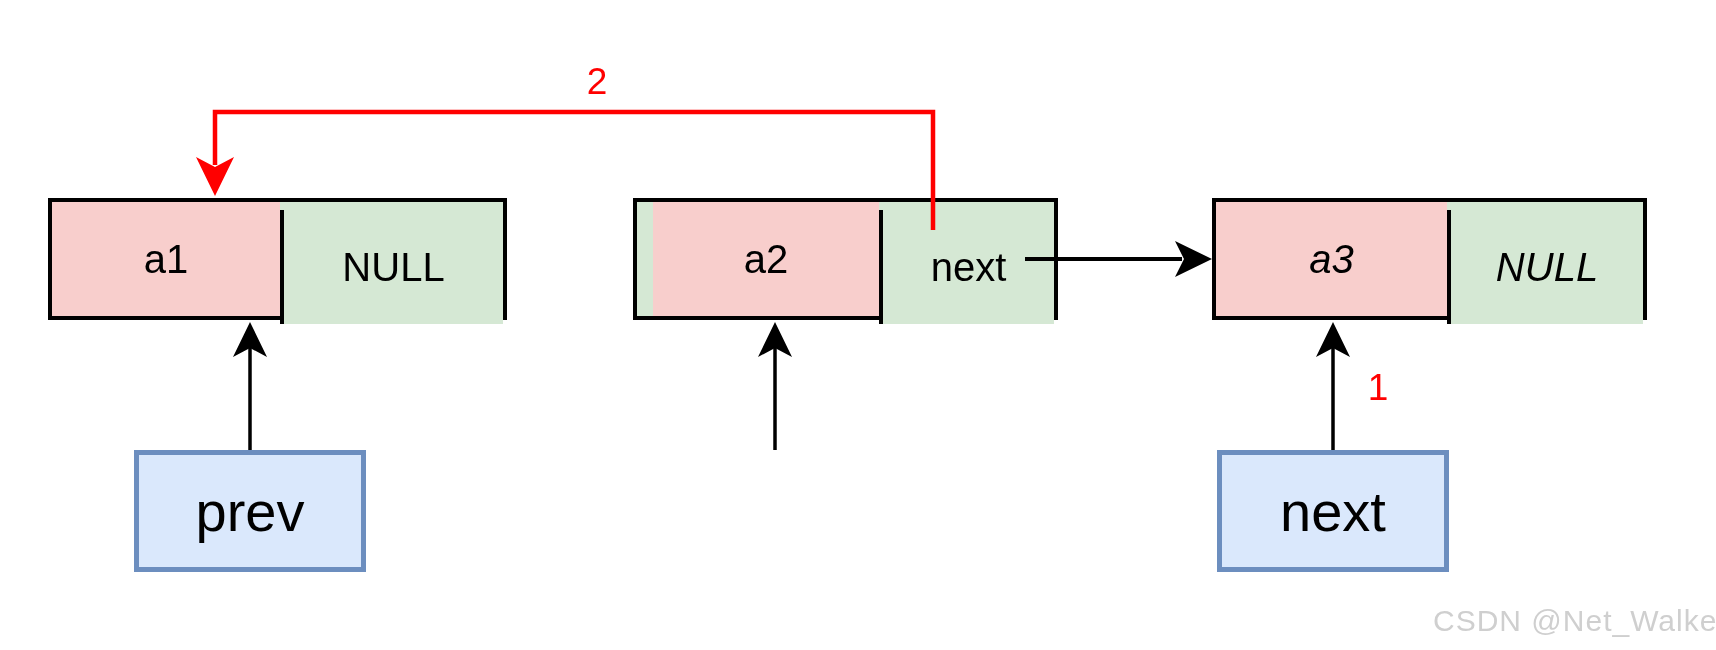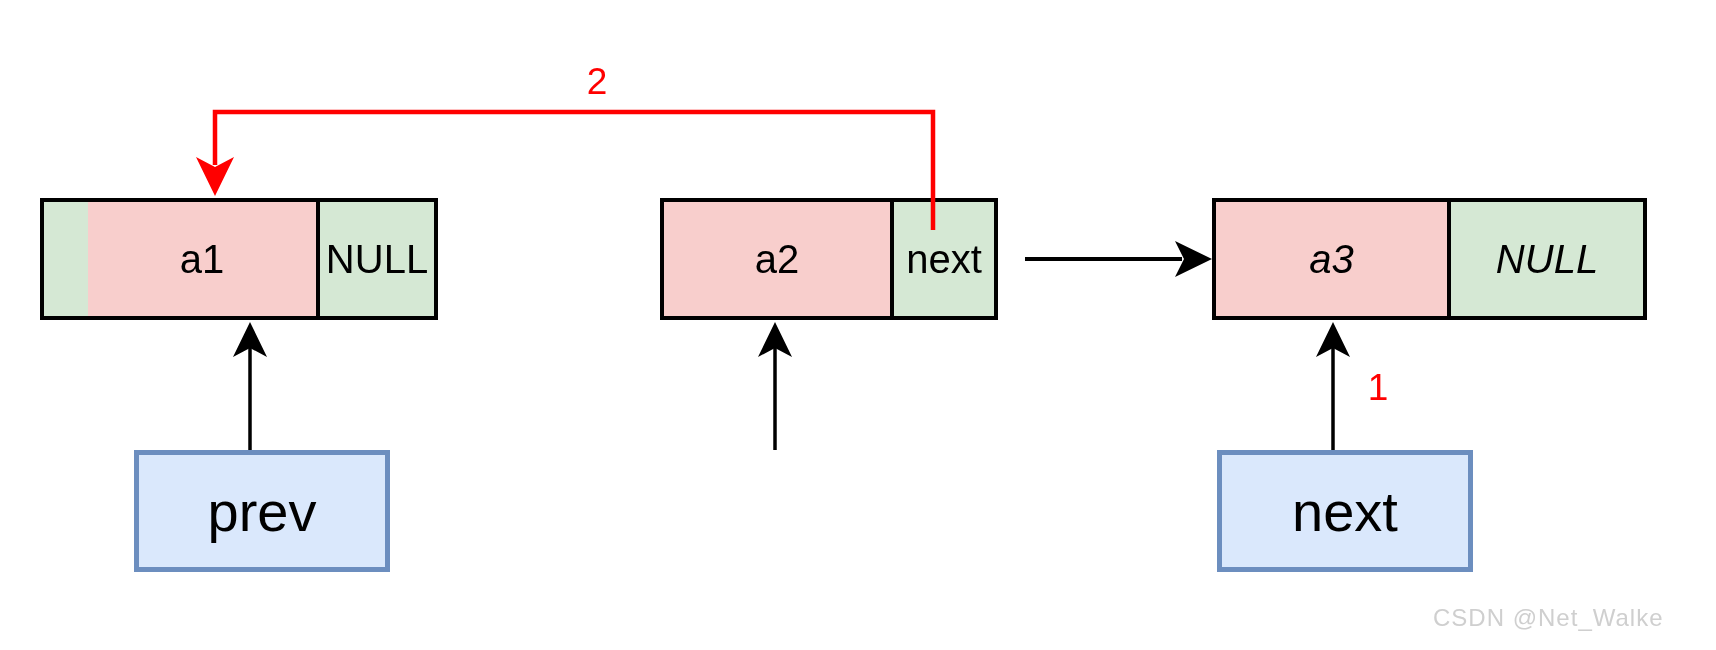--- a/index.html
+++ b/index.html
@@ -55,27 +55,28 @@
     color: #000000;
     height: 100%;
   }
   .cell.value {
     background: var(--node-value-fill);
   }
   .cell.pointer {
     background: var(--node-pointer-fill);
     border-left: 4px solid var(--node-border);
     flex: 1;
+    margin-top: 8px;
   }
 
   
   .pbox {
     position: absolute;
     top: 450px;
-    width: 256px;
+    width: 232px;
     height: 122px;
     background: var(--pointer-box-fill);
     border: 5px solid var(--pointer-box-border);
     display: flex;
     align-items: center;
     justify-content: center;
     z-index: 2;
   }
   .pbox span {
     font-size: 56px;
@@ -88,21 +89,21 @@
     transform: translate(-50%, -50%);
     font-size: 37px;
     color: var(--arrow-red);
     z-index: 4;
   }
 
   .watermark {
     position: absolute;
     left: 1433px;
     top: 604px;
-    font-size: 24px;
+    font-size: 30px;
     letter-spacing: 1px;
     color: var(--watermark-color);
     text-shadow: 1px 1px 0 #ffffff;
     white-space: nowrap;
     z-index: 1;
   }
 </style>
 </head>
 <body>
 
@@ -129,26 +130,26 @@
       <line class="black-line" x1="1025" y1="259" x2="1182" y2="259" stroke-width="4"></line>
       <path class="black-fill" d="M1212,259 L1175,241 L1184,259 L1175,277 Z"></path>
     </g>
 
     <g>
       <polyline class="red-line" points="933,230 933,112 215,112 215,165" stroke-width="4.5"></polyline>
       <path class="red-fill" d="M215,196 L196,157 L215,167 L234,157 Z"></path>
     </g>
   </svg>
 
-  <div class="node" style="left:40px; width:398px;padding-left:44px;">
+  <div class="node" style="left:48px; width:459px;">
     <div class="cell value" style="width:228px;">a1</div>
     <div class="cell pointer">NULL</div>
   </div>
 
-  <div class="node" style="left:660px; width:338px;">
+  <div class="node" style="left:633px; width:425px;padding-left:16px;">
     <div class="cell value" style="width:226px;">a2</div>
     <div class="cell pointer">next</div>
   </div>
 
   <div class="node" style="left:1212px; width:435px;font-style:italic;">
     <div class="cell value" style="width:231px;">a3</div>
     <div class="cell pointer">NULL</div>
   </div>
 
   <div class="pbox" style="left:134px;">

